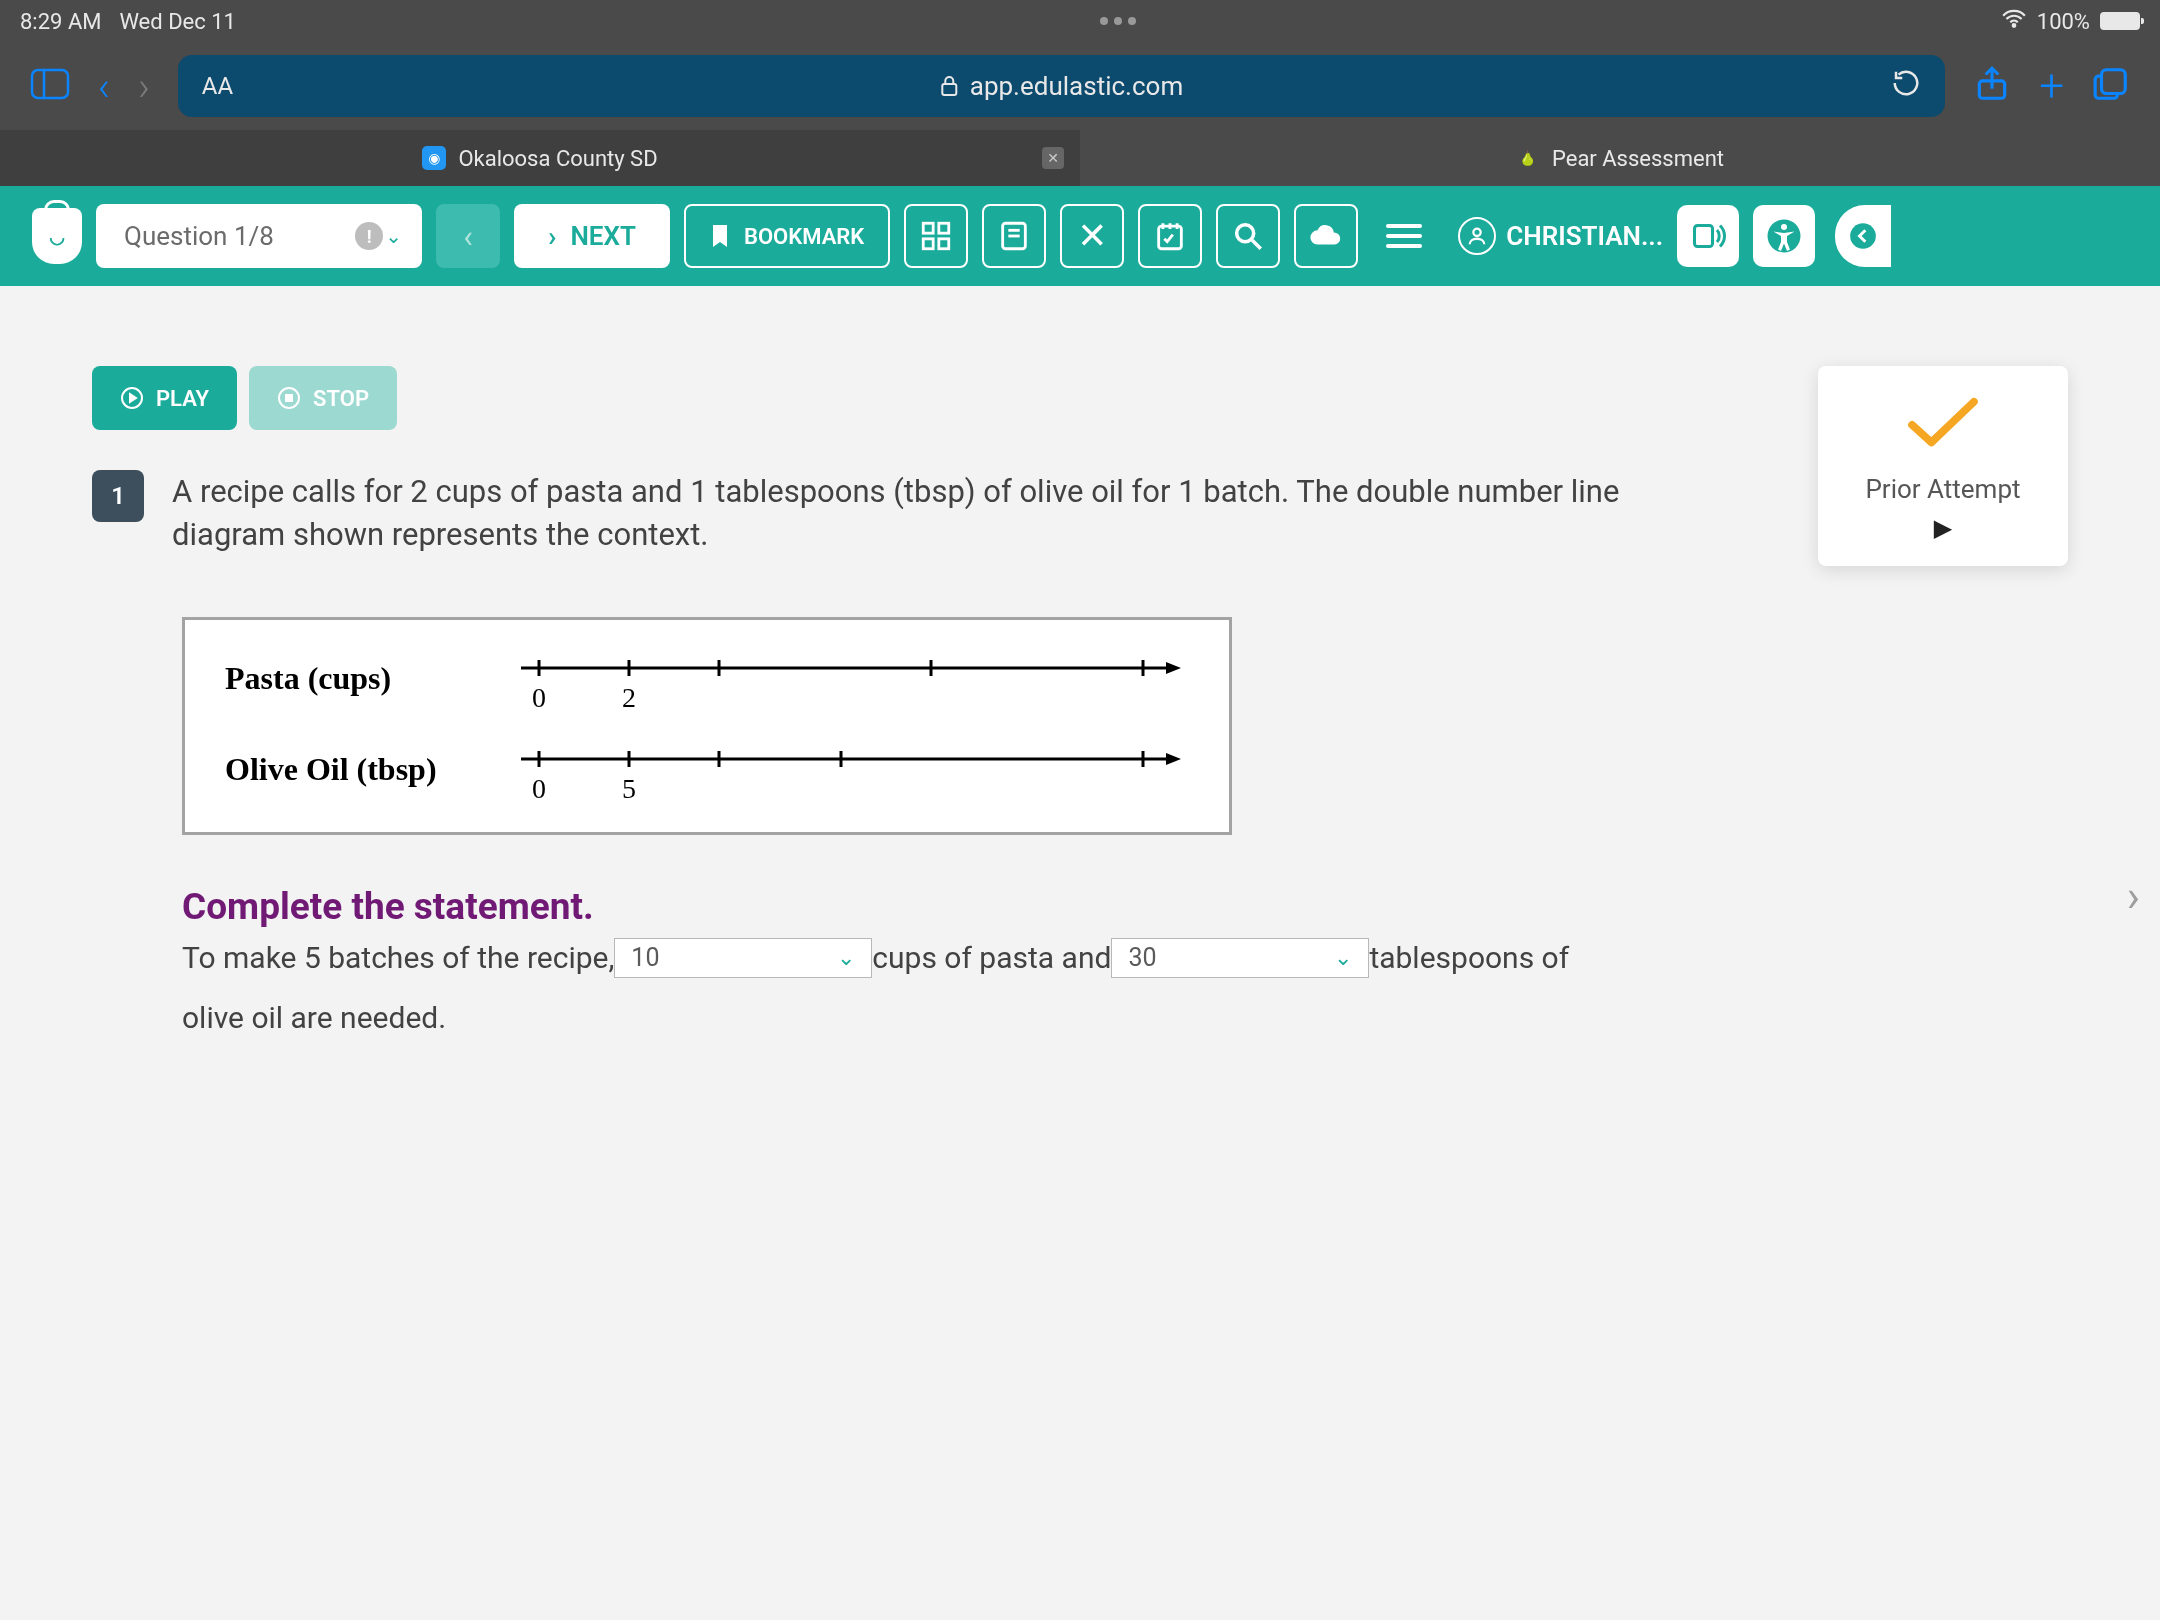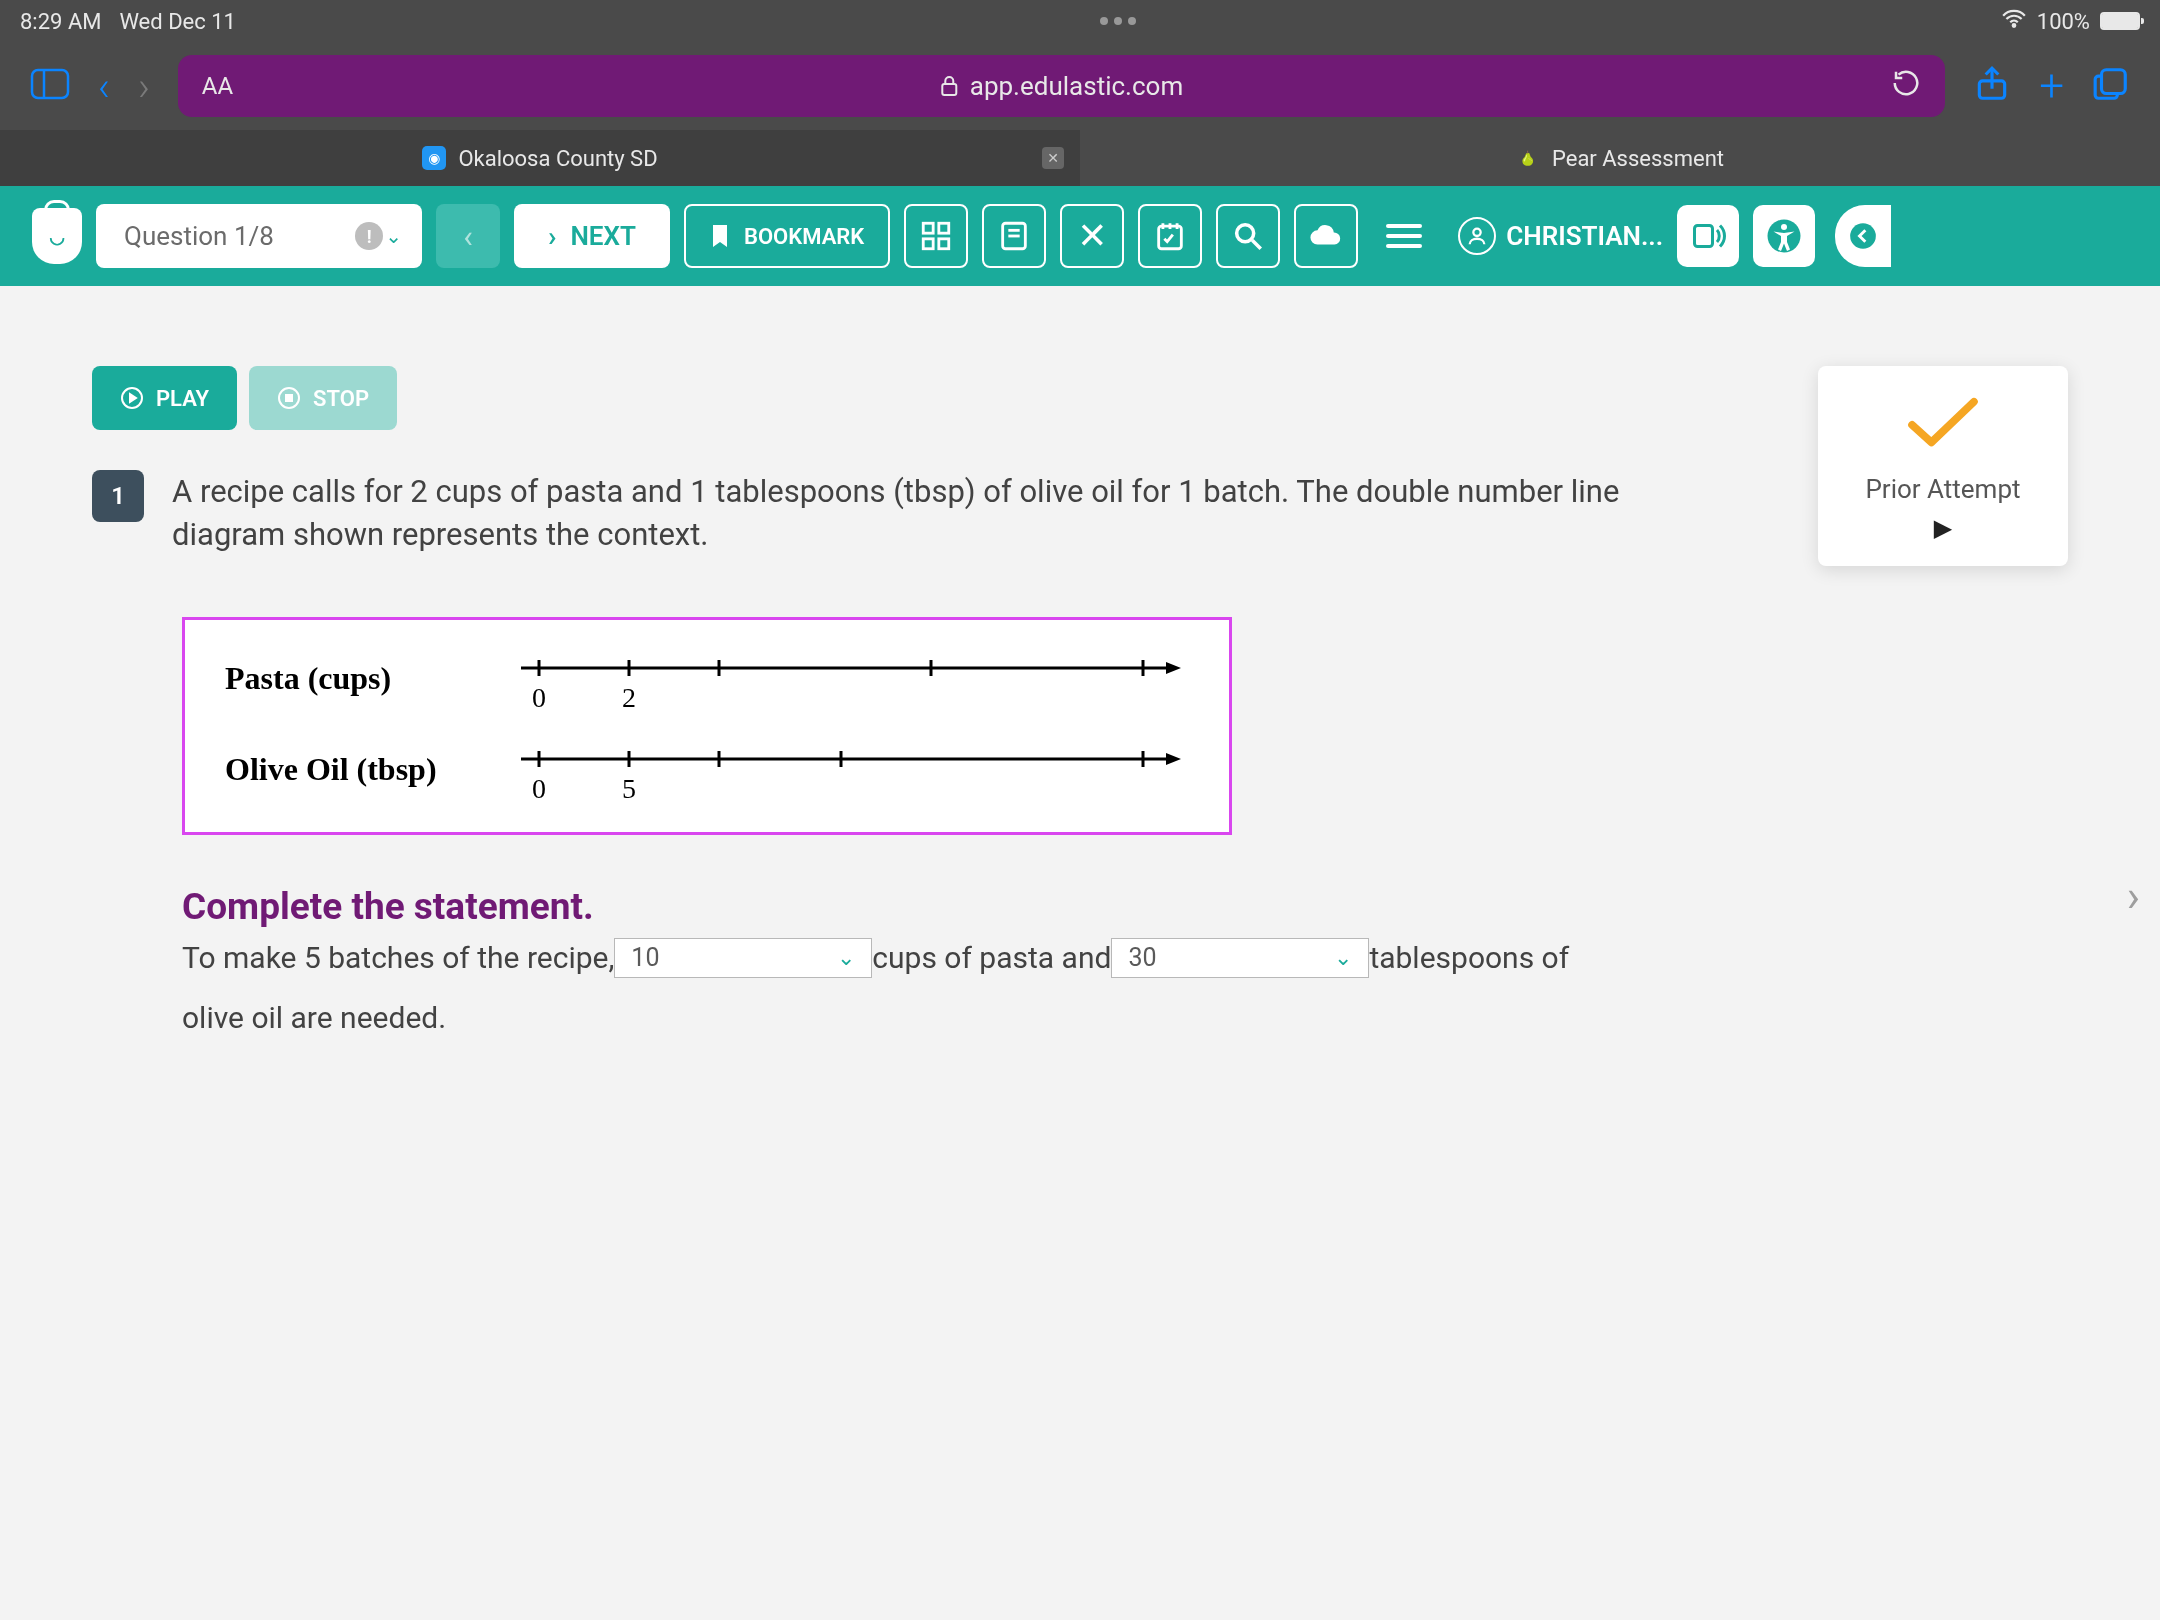--- a/index.html
+++ b/index.html
@@ -15,21 +15,21 @@
 .battery-box::after { content: ''; position: absolute; right: -6px; top: 4px; width: 3px; height: 6px; background: #e8e8e8; border-radius: 0 2px 2px 0; }
 .battery-fill { background: #e8e8e8; width: 100%; height: 100%; border-radius: 1px; }
 .wifi-icon svg { width: 26px; height: 26px; }
 
 
 .browser-bar { background: #4a4a4a; height: 88px; display: flex; align-items: center; padding: 0 30px; gap: 28px; }
 .nav-arrow { color: #0b84ff; font-size: 40px; font-weight: 300; }
 .nav-arrow.disabled { color: #7a7a7a; }
 .sidebar-toggle { color: #0b84ff; }
 .sidebar-toggle svg { width: 40px; height: 32px; }
-.url-bar { flex: 1; background: #701a75; height: 62px; border-radius: 14px; display: flex; align-items: center; padding: 0 24px; color: #e8e8e8; font-size: 26px; position: relative; }
+.url-bar { flex: 1; background: #0c4a6e; height: 62px; border-radius: 14px; display: flex; align-items: center; padding: 0 24px; color: #e8e8e8; font-size: 26px; position: relative; }
 .url-text { position: absolute; left: 50%; transform: translateX(-50%); display: flex; align-items: center; gap: 10px; }
 .url-aa { font-size: 24px; color: #e8e8e8; }
 .url-reload { color: #e8e8e8; margin-left: auto; }
 .browser-action { color: #0b84ff; }
 .browser-action svg { width: 38px; height: 38px; }
 
 
 .tab-bar { background: #3f3f3f; height: 56px; display: flex; }
 .tab { flex: 1; display: flex; align-items: center; justify-content: center; gap: 12px; color: #e8e8e8; font-size: 22px; position: relative; }
 .tab.inactive { background: #3f3f3f; }
@@ -67,21 +67,21 @@
 .audio-controls { display: flex; gap: 12px; margin-bottom: 40px; }
 .audio-btn { height: 64px; padding: 0 28px; border-radius: 8px; display: flex; align-items: center; gap: 12px; font-size: 22px; font-weight: 600; color: white; }
 .audio-btn.play { background: #1aab9b; }
 .audio-btn.stop { background: #9cd9d1; }
 .audio-btn svg { width: 24px; height: 24px; }
 
 .question-row { display: flex; gap: 28px; align-items: flex-start; }
 .q-number { width: 52px; height: 52px; background: #3d4f5d; color: white; border-radius: 8px; display: flex; align-items: center; justify-content: center; font-size: 24px; font-weight: 600; }
 .q-text { font-size: 31px; line-height: 1.4; color: #424242; max-width: 1560px; }
 
-.diagram { margin: 60px 0 50px 90px; width: 1050px; border: 3px solid #d946ef; padding: 36px 40px 44px; background: white; }
+.diagram { margin: 60px 0 50px 90px; width: 1050px; border: 3px solid #a3a3a3; padding: 36px 40px 44px; background: white; }
 .nl-row { display: flex; align-items: flex-start; gap: 28px; margin-bottom: 50px; }
 .nl-row:last-child { margin-bottom: 0; }
 .nl-label { font-family: Georgia, 'Times New Roman', serif; font-size: 32px; font-weight: bold; min-width: 268px; text-align: left; padding-top: 4px;}
 .nl-line { position: relative; }
 .nl-line svg { display: block; }
 .nl-tick-label { position: absolute; top: 26px; font-family: Georgia, serif; font-size: 28px; transform: translateX(-50%); }
 
 .statement-section { margin-left: 90px; }
 .statement-title { font-size: 37px; font-weight: 700; color: #701a75; }
 .statement-body { font-size: 30px; color: #424242; line-height: 2.0; display: flex; flex-wrap: wrap; align-items: center; }

